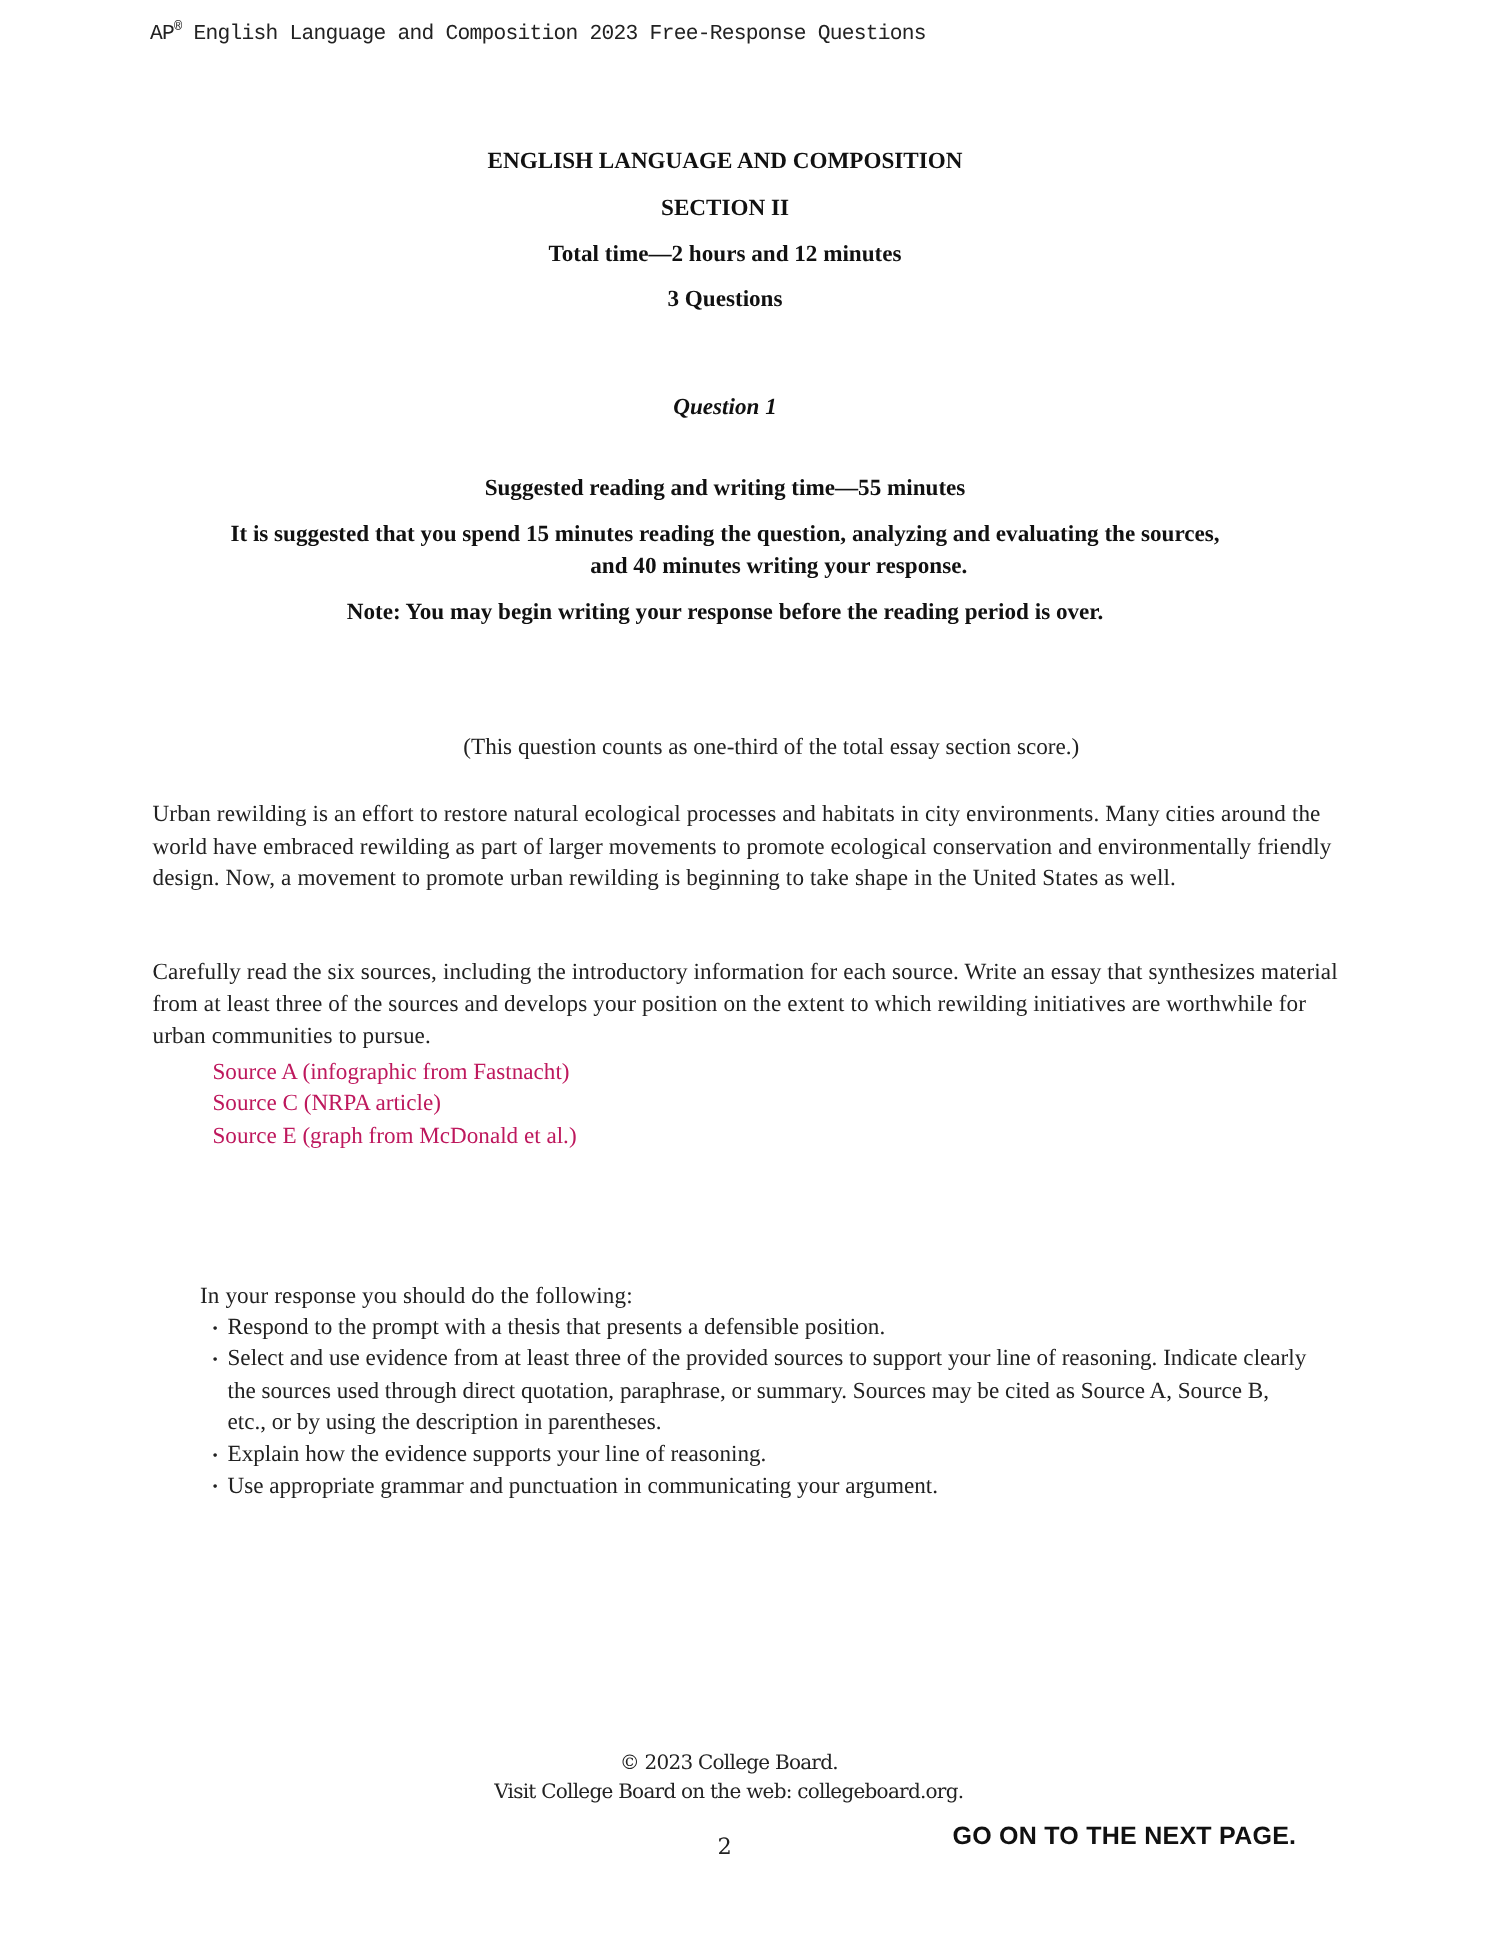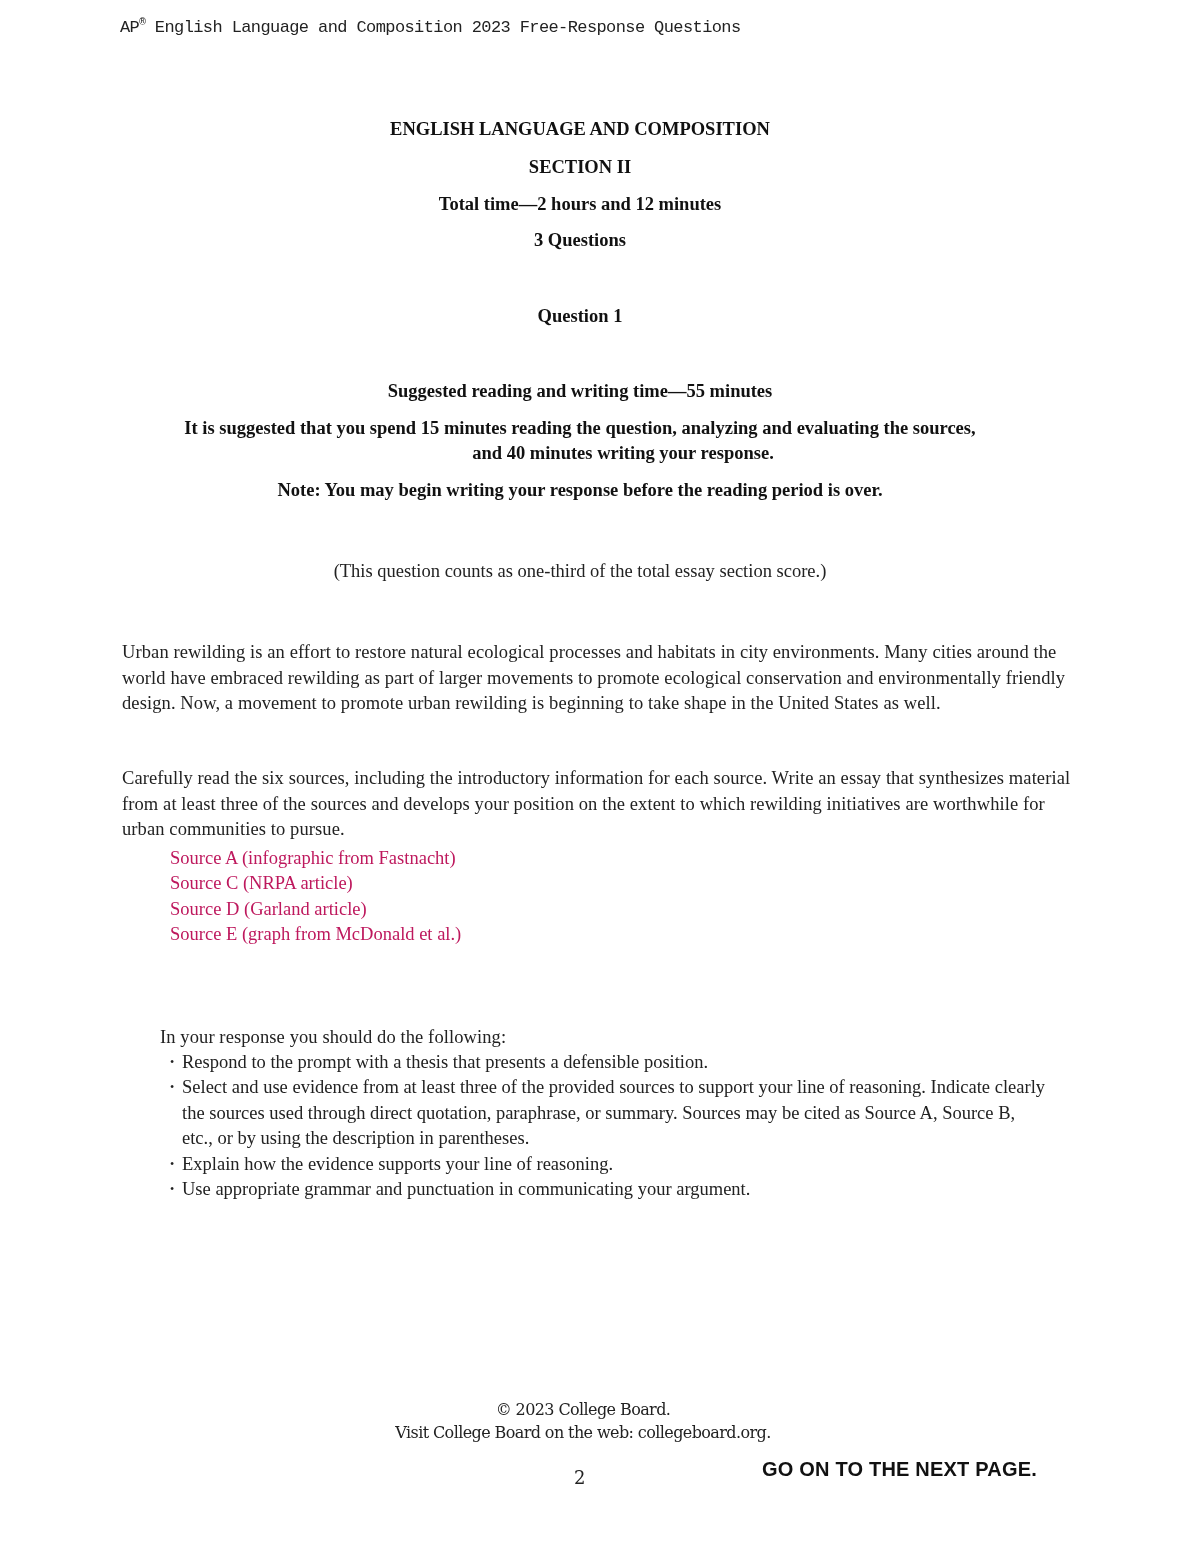--- a/index.html
+++ b/index.html
@@ -128,37 +128,36 @@
 
 <div class="running-header">
   <span>AP</span><sup>®</sup><span> English Language and Composition 2023 Free-Response Questions</span>
 </div>
 
 <div class="centered" style="top:119px;">ENGLISH LANGUAGE AND COMPOSITION</div>
 <div class="centered" style="top:157px;">SECTION II</div>
 <div class="centered" style="top:194px;">Total time—2 hours and 12 minutes</div>
 <div class="centered" style="top:230px;">3 Questions</div>
 
-<div class="centered" style="top:306px;">Question 1</div>
+<div class="centered" style="top:316px;font-style:italic;">Question 1</div>
 
 <div class="centered" style="top:381px;">Suggested reading and writing time—55 minutes</div>
 <div class="centered" style="top:418px;">It is suggested that you spend 15 minutes reading the question, analyzing and evaluating the sources,</div>
 <div class="centered" style="top:443px;padding-left:43px;">and 40 minutes writing your response.</div>
 <div class="centered" style="top:480px;">Note: You may begin writing your response before the reading period is over.</div>
 
-<div class="centered normal" style="top:561px;">(This question counts as one-third of the total essay section score.)</div>
+<div class="centered normal" style="top:588px;padding-left:37px;">(This question counts as one-third of the total essay section score.)</div>
 
 <div class="body-text" style="top:640px;">Urban rewilding is an effort to restore natural ecological processes and habitats in city environments. Many cities around the world have embraced rewilding as part of larger movements to promote ecological conservation and environmentally friendly design. Now, a movement to promote urban rewilding is beginning to take shape in the United States as well.</div>
 
 <div class="body-text" style="top:766px;">Carefully read the six sources, including the introductory information for each source. Write an essay that synthesizes material from at least three of the sources and develops your position on the extent to which rewilding initiatives are worthwhile for urban communities to pursue.</div>
 
 <ul class="source-list">
   <li>Source A (infographic from Fastnacht)</li>
   <li>Source C (NRPA article)</li>
-  <li>Source D (Garland article)</li>
   <li>Source E (graph from McDonald et al.)</li>
 </ul>
 
 <div class="body-text" style="top:1025px;margin-left:38px;">In your response you should do the following:</div>
 
 <ul class="bullets">
   <li>
     <span class="bullet-icon">•</span>
     <span>Respond to the prompt with a thesis that presents a defensible position.</span>
   </li>

